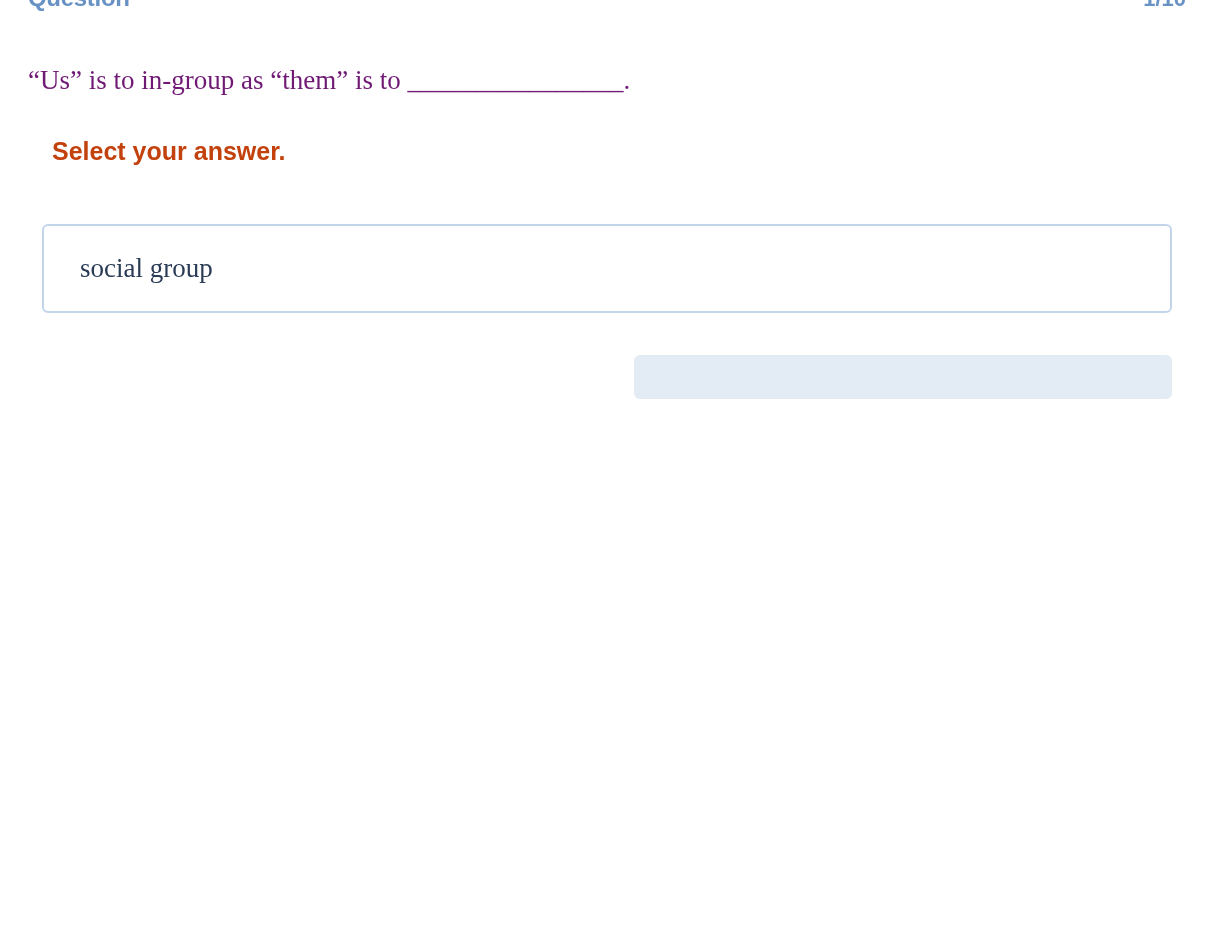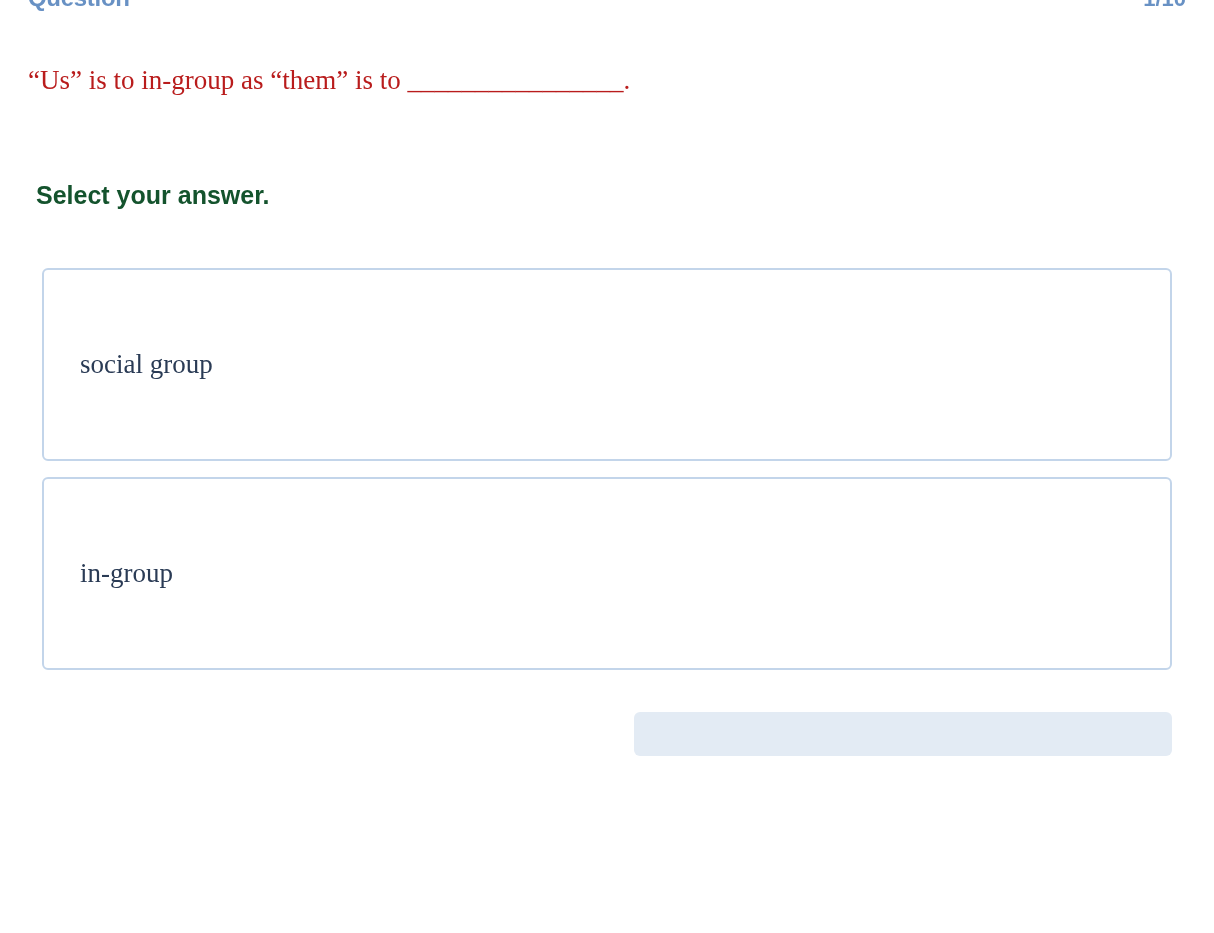--- a/index.html
+++ b/index.html
@@ -35,43 +35,43 @@
     }
     .counter {
       font-family: -apple-system, BlinkMacSystemFont, 'Segoe UI', Arial, sans-serif;
       font-weight: 700;
       font-size: 22px;
       color: #6891c4;
       margin-top: -14px;
     }
     .question-text {
       font-size: 27px;
-      color: #b91c1c;
+      color: #701a75;
       line-height: 1.5;
       margin-top: 48px;
-      margin-bottom: 80px;
+      margin-bottom: 36px;
     }
     .instruction {
       font-family: -apple-system, BlinkMacSystemFont, 'Segoe UI', Arial, sans-serif;
       font-weight: 700;
       font-size: 25px;
-      color: #14532d;
-      margin-left: 8px;
+      color: #c2410c;
+      margin-left: 24px;
       margin-bottom: 58px;
     }
     .options {
       display: flex;
       flex-direction: column;
       gap: 16px;
       padding: 0 14px;
     }
     .option {
       border: 2px solid #c3d5ea;
       border-radius: 6px;
-      padding: 79px 36px;
+      padding: 27px 36px;
       font-size: 27px;
       color: #2a3b55;
       cursor: pointer;
       background: #fff;
     }
     .footer-area {
       margin-top: 42px;
       display: flex;
       justify-content: flex-end;
       padding-right: 14px;
@@ -95,21 +95,18 @@
   </div>
 
   <div class="question-text">“Us” is to in-group as “them” is to ________________.</div>
 
   <div class="instruction">Select your answer.</div>
 
   <div class="options">
     <div class="option">
       <span>social group</span>
     </div>
-    <div class="option">
-      <span>in-group</span>
-    </div>
   </div>
 
   <div class="footer-area">
     <button class="next-button"></button>
   </div>
 </div>
 
 </body></html>

